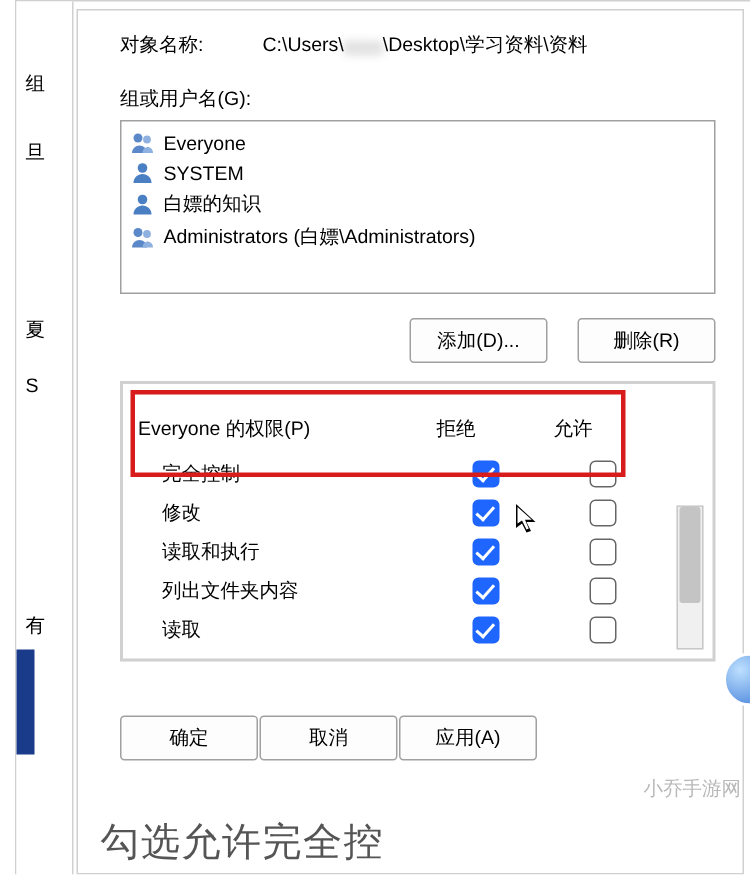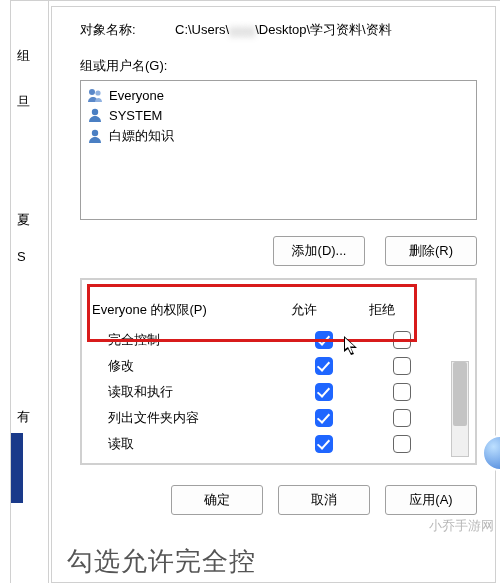--- a/index.html
+++ b/index.html
@@ -47,21 +47,21 @@
     border: 1px solid #d0d0d0;
     padding: 14px 18px 12px 28px;
   }
   .row-obj { display:flex; margin-bottom:18px; }
   .row-obj .lbl { width:95px; }
   .row-obj .val { flex:1; }
   .grp-label { margin-bottom:5px; }
   .users-box {
     border:1px solid #a0a0a0;
     background:#fff;
-    height:140px;
+    height:116px;
     padding:4px 6px;
     overflow:auto;
     margin-bottom:16px;
   }
   .user-item { display:flex; align-items:center; padding:2px 0; gap:6px; }
   .user-item .ico { width:16px; height:16px; flex-shrink:0; }
   .btn-row { display:flex; justify-content:flex-end; gap:20px; margin-bottom:12px; }
   button.win {
     font: inherit;
     background:#fdfdfd;
@@ -136,23 +136,23 @@
     transform:rotate(42deg);
   }
   .cursor-img {
     position:absolute;
     left:333px; top:335px;
     z-index:10;
     pointer-events:none;
   }
   .dialog-btns {
     display:flex;
-    justify-content:flex-end;
-    gap:15px;
-    margin-top:20px;
+    justify-content:flex-start;
+    gap:1px;
+    margin-top:36px;
   }
   .caption {
     position:absolute;
     left:56px; bottom:4px;
     font-size:26px;
     color:#555;
     letter-spacing:1px;
     white-space: nowrap;
   }
   .watermark {
@@ -224,34 +224,45 @@
         </div>
         <div class="user-item">
           <span>
             <svg class="ico" viewBox="0 0 16 16">
               <circle cx="8" cy="5" r="3.2" fill="#4a7fc3"></circle>
               <path d="M2 15c0-3.6 2.8-6 6-6s6 2.4 6 6" fill="#4a7fc3"></path>
             </svg>
           </span>
           <span>白嫖的知识</span>
         </div>
+        <div class="user-item">
+          <span>
+            <svg class="ico" viewBox="0 0 16 16">
+              <circle cx="5" cy="5" r="3" fill="#5a88c9"></circle>
+              <circle cx="11" cy="6" r="2.6" fill="#8fb1e0"></circle>
+              <path d="M1 15c0-3 2.5-5 5-5s5 2 5 5" fill="#5a88c9"></path>
+              <path d="M8 15c0-2.5 1.8-4 3.5-4s3.5 1.5 3.5 4" fill="#8fb1e0"></path>
+            </svg>
+          </span>
+          <span>Administrators (白嫖\Administrators)</span>
+        </div>
       </div>
 
     <div class="btn-row">
       <button class="win">添加(D)...</button>
       <button class="win">删除(R)</button>
     </div>
 
     <div class="perm-wrap">
       <div class="red-box a"></div>
 
       <div class="perm-header">
         <span class="name">Everyone 的权限(P)</span>
+        <span class="col">拒绝</span>
         <span class="col allow">允许</span>
-        <span class="col">拒绝</span>
       </div>
 
       <div class="perm-body" id="perm-body">
         <div class="scroll-track">
           <div class="scroll-thumb"></div>
         </div>
       <div class="perm-row">
             <span class="plabel">完全控制</span>
             <span class="cbcell"><span class="cb checked"></span></span>
             <span class="cbcell"><span class="cb"></span></span>

